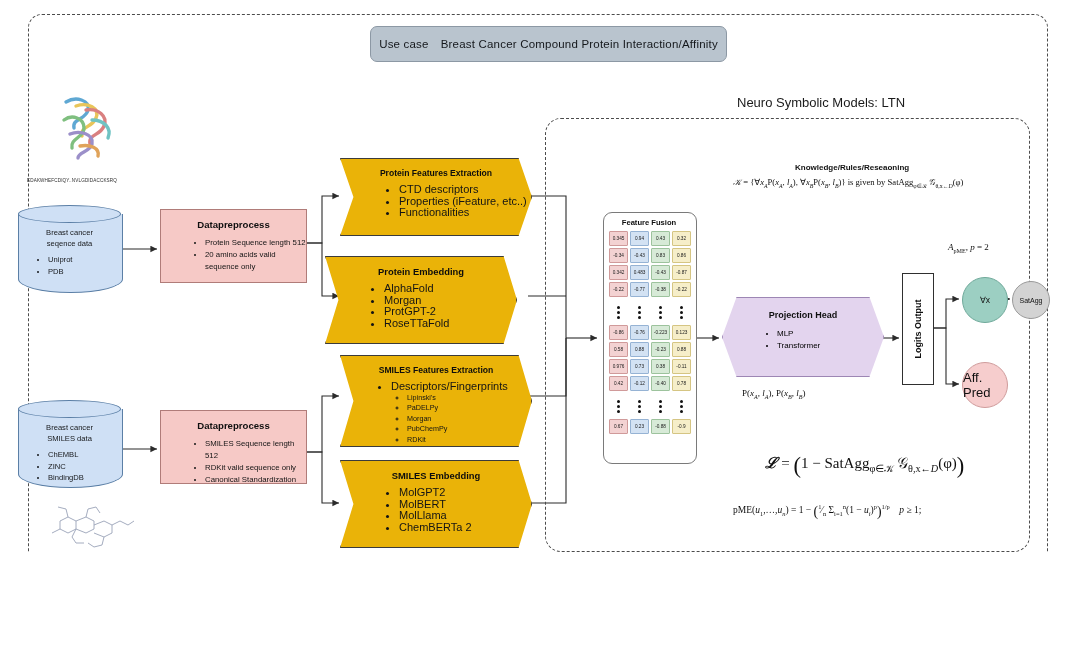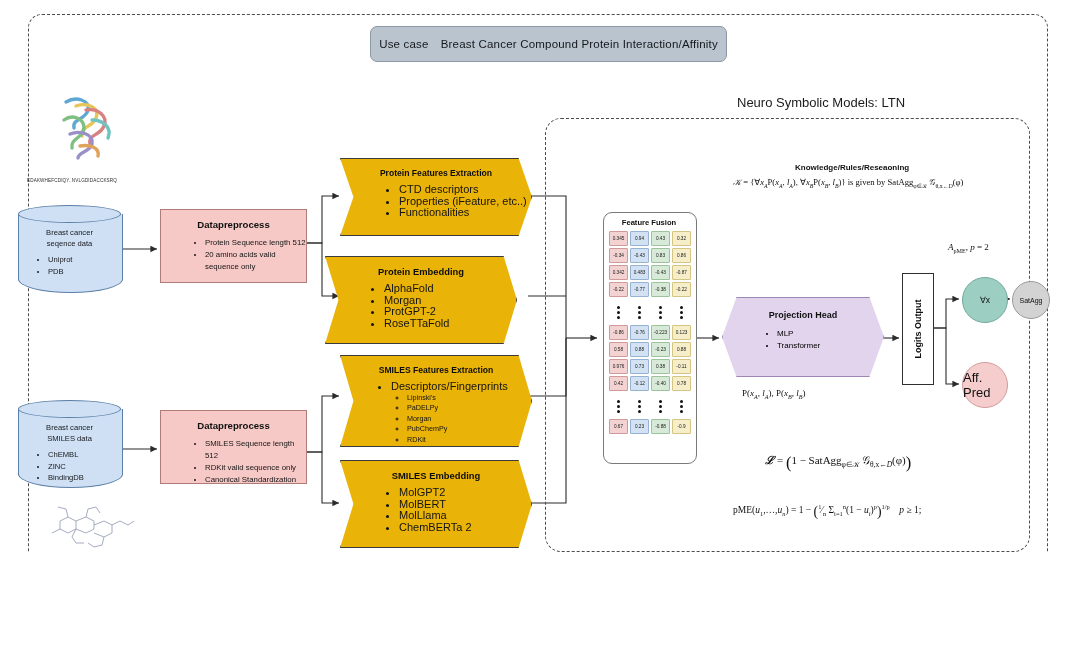--- a/index.html
+++ b/index.html
@@ -64,21 +64,21 @@
   .circ{position:absolute;border-radius:50%;display:flex;align-items:center;justify-content:center;font-size:8.5px;color:#101010;}
   .c-forall{left:962px;top:277px;width:44px;height:44px;background:#9ccfc2;border:1px solid #6fa99a;}
   .c-sat{left:1012px;top:281px;width:36px;height:36px;background:#d3d3d3;border:1px solid #9a9a9a;font-size:7px;}
   .c-aff{left:962px;top:362px;width:44px;height:44px;background:#f6cdcd;border:1px solid #cf9c9c;font-size:13px;}
 
   .ftext{position:absolute;color:#0f0f0f;font-family:"Liberation Serif",serif;}
   .krr-title{position:absolute;left:795px;top:163px;font-size:8px;font-weight:bold;color:#111;font-family:"Liberation Sans",sans-serif;}
   .krr-eq{position:absolute;left:733px;top:177px;font-size:8.6px;white-space:nowrap;}
   .apme{position:absolute;left:948px;top:242px;font-size:9px;}
   .pxy{position:absolute;left:742px;top:388px;font-size:9px;}
-  .loss{position:absolute;left:765px;top:452px;font-size:11px;}
+  .loss{position:absolute;left:765px;top:452px;font-size:15px;}
   .pme{position:absolute;left:733px;top:503px;font-size:9.5px;}
   sub{font-size:.68em;}
   sup{font-size:.68em;}
 
   svg.lines{position:absolute;left:0;top:0;width:1079px;height:660px;pointer-events:none;}
 </style>
 </head>
 <body>
 
 <div id="canvas">

